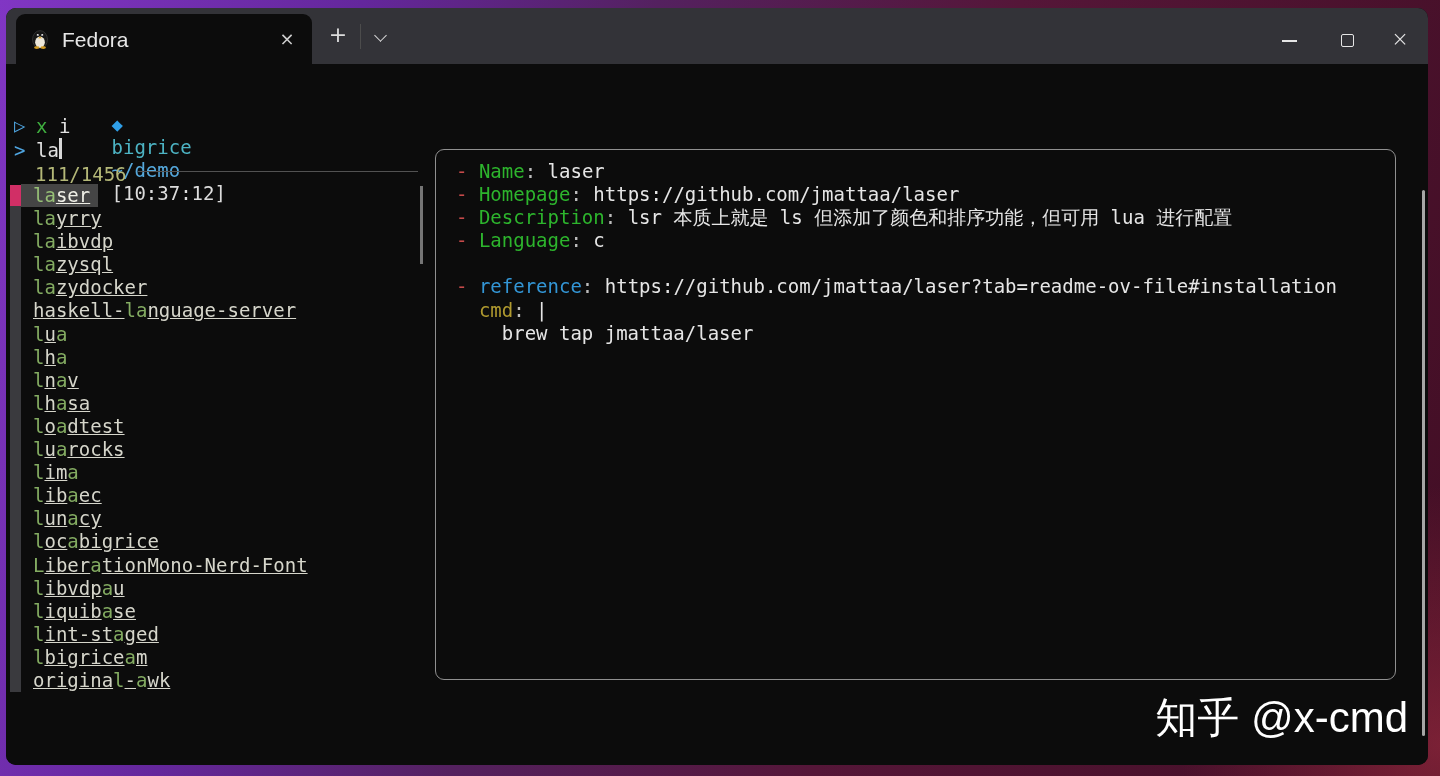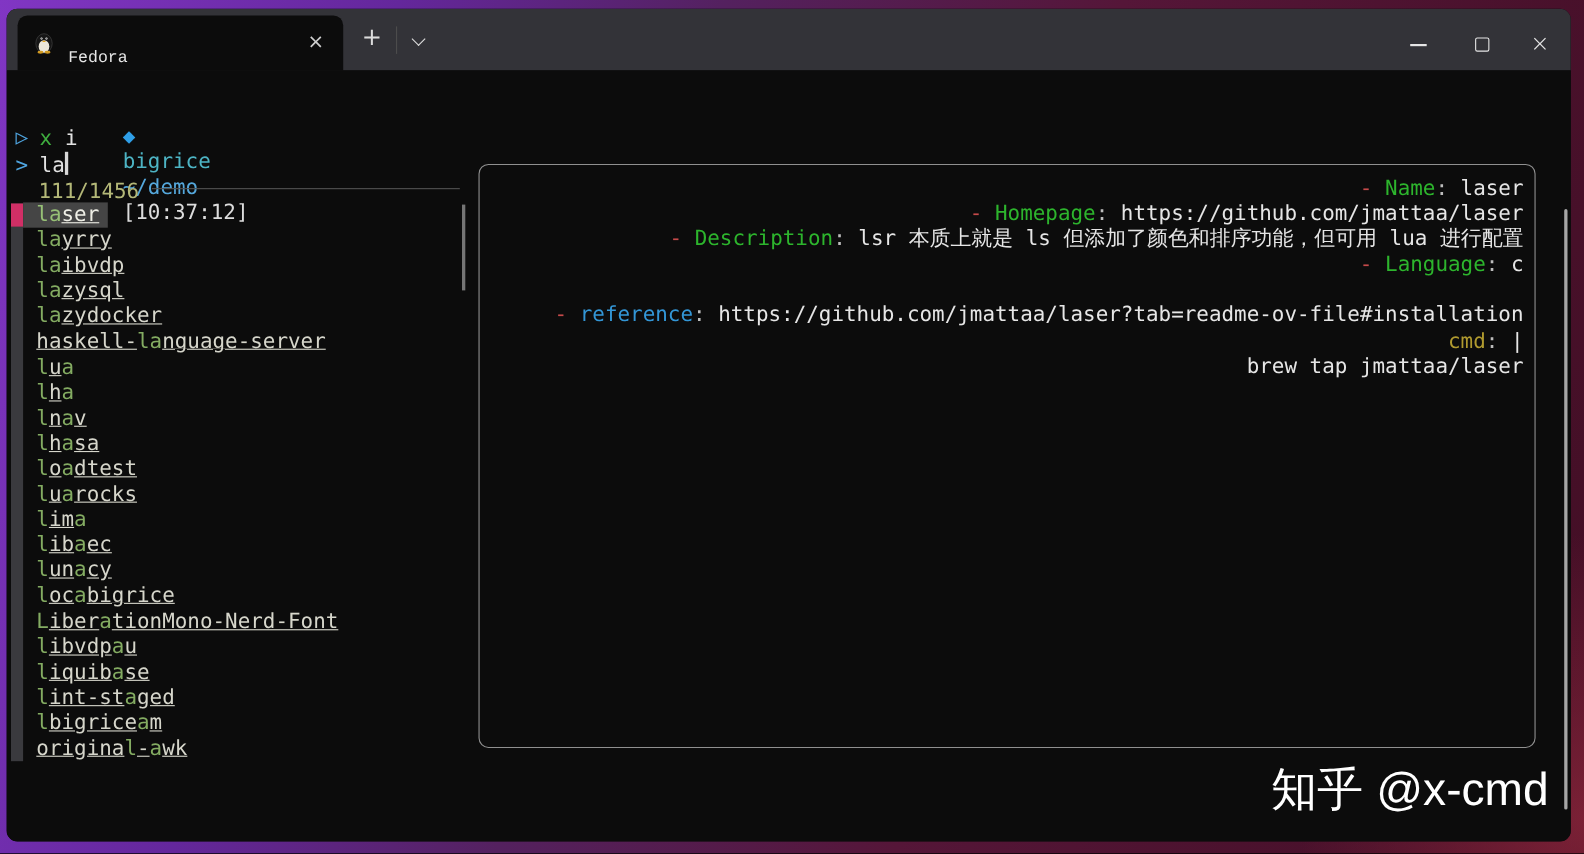--- a/index.html
+++ b/index.html
@@ -12,22 +12,22 @@
   }
   .window{
     position:absolute;left:6px;top:8px;width:1422px;height:757px;
     background:var(--terminal-bg);border-radius:10px;overflow:hidden;
   }
   
   .titlebar{position:absolute;left:0;top:0;right:0;height:56px;background:var(--titlebar-bg);}
   .tab{position:absolute;left:10px;top:6px;width:296px;height:50px;background:var(--terminal-bg);
        border-radius:9px 9px 0 0;}
   .tab-icon{position:absolute;left:15px;top:15px;width:18px;height:20px;}
-  .tab-label{position:absolute;left:46px;top:0;line-height:52px;font-family:Liberation Mono, monospace;
-       font-size:15px;color:#e6e6e6;margin-top:13px;}
+  .tab-label{position:absolute;left:46px;top:0;line-height:52px;font-family:Liberation Sans, sans-serif;
+       font-size:21px;color:#e6e6e6;}
   .tab-close{position:absolute;right:12px;top:0;width:26px;height:50px;line-height:50px;text-align:center;
        color:#cfcfcf;font-size:18px;font-family:"DejaVu Sans",sans-serif;cursor:default;}
   .newtab{position:absolute;left:314px;top:10px;width:36px;height:36px;line-height:34px;text-align:center;
        color:#dcdcdc;font-size:22px;font-family:"DejaVu Sans",sans-serif;}
   .tb-divider{position:absolute;left:354px;top:16px;width:1px;height:25px;background:#4c4c4c;}
   .tab-dd{position:absolute;left:357px;top:10px;width:34px;height:36px;}
   .chev{position:absolute;left:13px;top:13px;width:8px;height:8px;border-left:1.6px solid #dcdcdc;
        border-bottom:1.6px solid #dcdcdc;transform:rotate(-45deg);}
   .winbtn{position:absolute;top:0;height:50px;text-align:center;}
   .btn-min{left:1254px;width:58px;}
@@ -62,21 +62,21 @@
   .frow .t{color:var(--item-fg);text-decoration:underline;}
   .frow .m{color:var(--match-green);}
   .frow.sel .t{color:#efefe6;}
   .frow.sel .m{color:#97c076;}
   .fzf-thumb{position:absolute;left:414px;top:122px;width:2.5px;height:78px;background:#757575;}
   
   .preview{position:absolute;left:429px;top:85px;width:961px;height:531px;
        border:1.5px solid var(--border-gray);border-radius:9px;box-sizing:border-box;}
   .pbody{position:absolute;left:20px;top:10px;right:10px;}
   .pline{height:23.1px;line-height:23.1px;white-space:pre;font-size:19px;
-       font-family:"DejaVu Sans Mono","DejaVu Sans",monospace;text-align:right;}
+       font-family:"DejaVu Sans Mono","DejaVu Sans",monospace;}
   .pv-dash{color:var(--dash-red);}
   .pv-colon{color:#bdbdbd;}
   .pv-val{color:var(--preview-fg);}
   .kc-green{color:var(--key-green);}
   .kc-blue{color:var(--key-blue);}
   .kc-yellow{color:var(--key-yellow);}
   
   .term-scrollbar{position:absolute;left:1416px;top:182px;width:3px;height:546px;
        background:#a6a6a6;border-radius:2px;}
   .watermark{position:absolute;right:32px;top:690px;font-family:"Liberation Sans",sans-serif;

